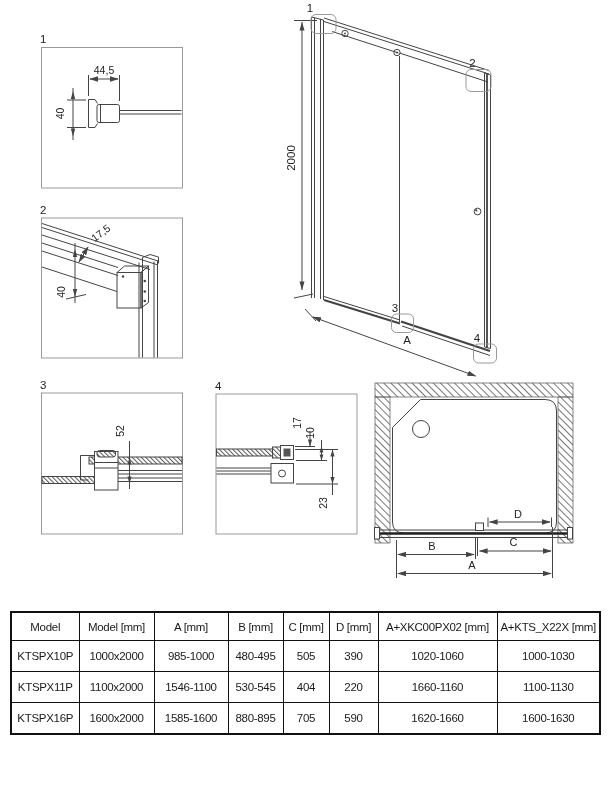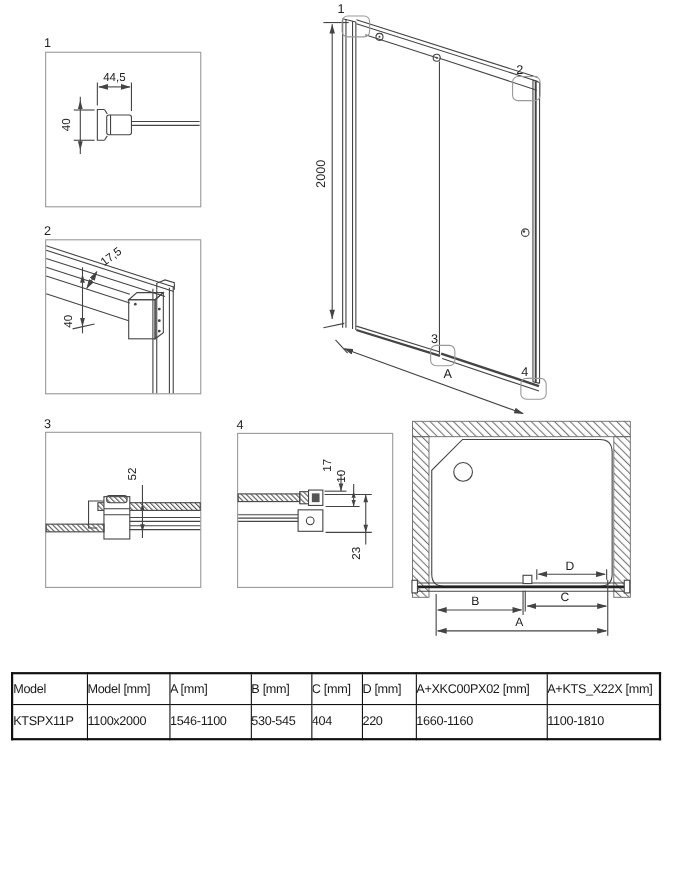--- a/index.html
+++ b/index.html
@@ -1,21 +1,21 @@
 <!DOCTYPE html>
 <html><head>
 <meta charset="utf-8">
 <style>
   html,body{margin:0;padding:0;background:#fff;}
   .sheet{position:relative;width:613px;height:807px;background:#fff;overflow:hidden;
          font-family:"Liberation Sans",sans-serif;}
   svg text{fill:#222;stroke:none;font-family:"Liberation Sans",sans-serif;}
   .spec-table{position:absolute;left:10px;top:611px;width:589px;border-collapse:collapse;
               table-layout:fixed;border:2px solid #111;}
-  .spec-table td,.spec-table th{border:1.5px solid #111;text-align:left;vertical-align:middle;
+  .spec-table td,.spec-table th{border:1.5px solid #111;text-align:center;vertical-align:middle;
               font-size:11.5px;font-weight:normal;color:#1a1a1a;letter-spacing:-0.3px;
               padding:0;overflow:hidden;white-space:nowrap;}
   .spec-table thead th{height:27px;}
   .spec-table tbody td{height:30px;}
 </style>
 </head>
 <body>
 
 <div class="sheet">
 
@@ -279,24 +279,44 @@
         <th>A [mm]</th>
         <th>B [mm]</th>
         <th>C [mm]</th>
         <th>D [mm]</th>
         <th>A+XKC00PX02 [mm]</th>
         <th>A+KTS_X22X [mm]</th>
       </tr>
     </thead>
     <tbody>
       <tr>
+        <td>KTSPX10P</td>
+        <td>1000x2000</td>
+        <td>985-1000</td>
+        <td>480-495</td>
+        <td>505</td>
+        <td>390</td>
+        <td>1020-1060</td>
+        <td>1000-1030</td>
+      </tr>
+      <tr>
         <td>KTSPX11P</td>
         <td>1100x2000</td>
         <td>1546-1100</td>
         <td>530-545</td>
         <td>404</td>
         <td>220</td>
         <td>1660-1160</td>
-        <td>1100-1810</td>
+        <td>1100-1130</td>
+      </tr>
+      <tr>
+        <td>KTSPX16P</td>
+        <td>1600x2000</td>
+        <td>1585-1600</td>
+        <td>880-895</td>
+        <td>705</td>
+        <td>590</td>
+        <td>1620-1660</td>
+        <td>1600-1630</td>
       </tr>
     </tbody>
   </table>
 </div>
 
 </body></html>

